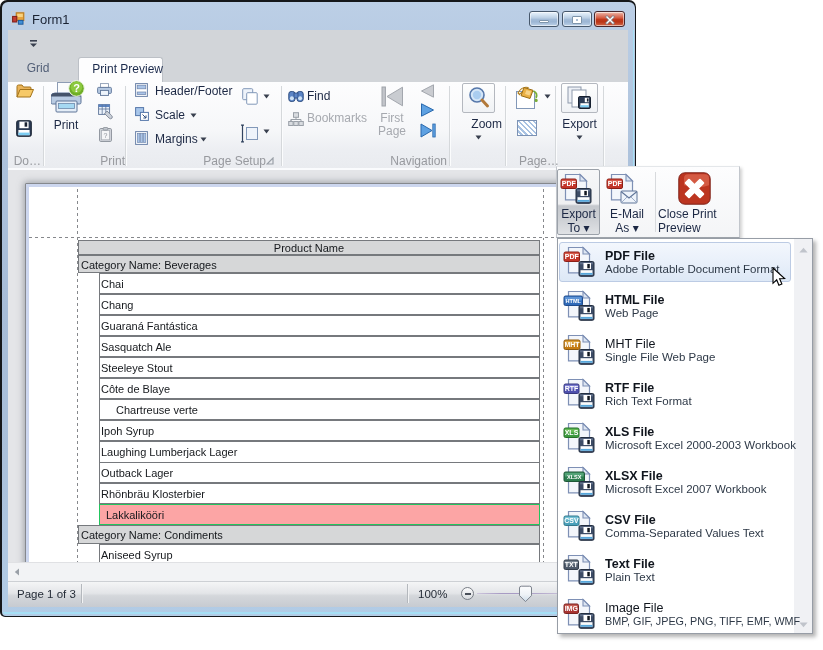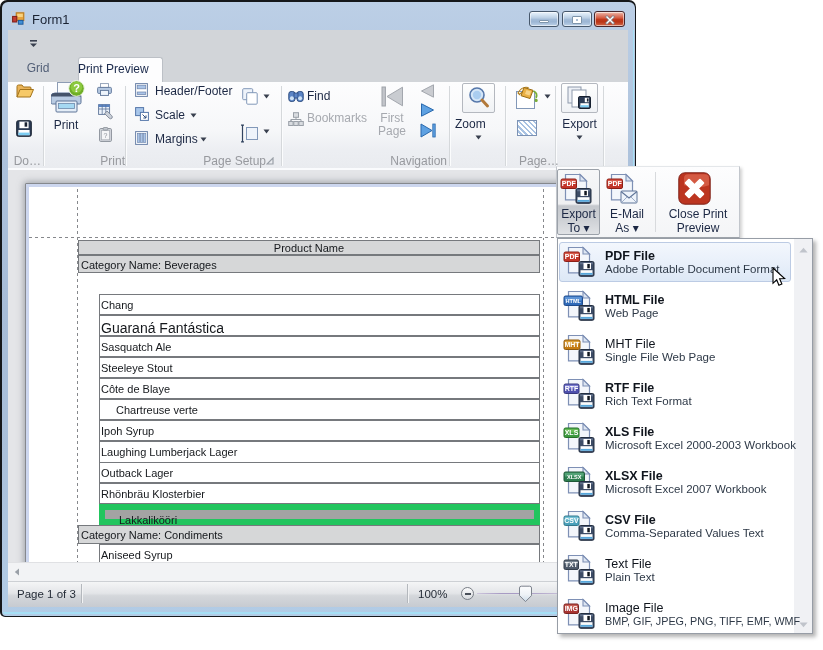--- a/index.html
+++ b/index.html
@@ -42,21 +42,21 @@
     </svg>
 </div>
 
 <div class="a" style="left:8px;top:30px;width:620px;height:52px;background:#d2d5d9"></div>
 <svg class="a" style="left:29px;top:40px" width="10" height="8" viewBox="0 0 10 8">
  <rect x="1" y="0" width="7" height="1.6" fill="#39404f"></rect>
  <path d="M1 3.4 h7 L4.5 7 Z" fill="#39404f"></path>
 </svg>
 <div class="a" style="left:17px;top:61px;width:42px;font-size:12px;color:#515e76;text-align:center">Grid</div>
 <div class="a" style="left:78px;top:57px;width:85px;height:25px;background:#fdfdfe;border:1px solid #bcc0c6;border-bottom:none;border-radius:3px 3px 0 0"></div>
-<div class="a" style="left:78px;top:62px;width:85px;font-size:12px;color:#1b2a4c;text-align:left">Print Preview</div>
+<div class="a" style="left:78px;top:62px;width:85px;font-size:12px;color:#1b2a4c;text-align:right">Print Preview</div>
 <div class="a" style="left:8px;top:82px;width:620px;height:88px;background:linear-gradient(180deg,#fdfdfe 0%,#f6f7f9 55%,#eceef2 78%,#e9ebef 100%)"></div>
 
 <div class="a" style="left:8px;top:168px;width:620px;height:2px;background:#fafbfd"></div>
 <div class="sep" style="left:43px"></div>
 <div class="sep" style="left:125px"></div>
 <div class="sep" style="left:281px"></div>
 <div class="sep" style="left:449px"></div>
 <div class="sep" style="left:505px"></div>
 <div class="sep" style="left:555px"></div>
 <div class="sep" style="left:603px"></div>
@@ -191,21 +191,21 @@
  <path d="M1 1 V14 L12 7.5 Z" fill="#5ea1e2" stroke="#2a69ad"></path>
  <rect x="12.8" y="1" width="2.4" height="13" fill="#5ea1e2" stroke="#2a69ad" stroke-width=".8"></rect>
 </svg>
 
 <div class="a" style="left:462px;top:83px;width:33px;height:30px;border:1px solid #b4b8bf;border-radius:2px;background:linear-gradient(180deg,#fefefe,#f0f2f5)"></div>
 <svg class="a" style="left:468px;top:86px" width="22" height="24" viewBox="0 0 22 24">
  <circle cx="9" cy="9" r="7" fill="#d4e6f8" stroke="#5577aa" stroke-width="1.6"></circle>
  <circle cx="9" cy="9" r="4.2" fill="#aacdf0" stroke="none"></circle>
  <path d="M14 14 L19.5 20" stroke="#b2793a" stroke-width="3" stroke-linecap="round"></path>
 </svg>
-<div class="a rtx" style="left:455px;top:117px;width:47px;text-align:left">Zoom</div>
+<div class="a rtx" style="left:455px;top:117px;width:47px;text-align:right">Zoom</div>
 <svg class="a" style="left:475px;top:135px" width="7" height="5" viewBox="0 0 7 5">
     <path d="M0.5 0.5 h6 L3.5 4.5 Z" fill="#39404f"></path>
   </svg>
 
 <svg class="a" style="left:514px;top:85px" width="26" height="25" viewBox="0 0 26 25">
  <rect x="2.5" y="6.5" width="18" height="17" fill="#fff" stroke="#8298b8"></rect>
  <path d="M4 8 q4 -7 10 -5.5 l-2 5 q-4.5 -1.2 -6.5 2 z" fill="none" stroke="#b2801f" stroke-width="1.2"></path>
  <path d="M10 2.5 l9 2.8 -3 8.2 -9 -2.8 z" fill="#eab045" stroke="#9a6c14" stroke-width="1"></path>
  <path d="M12.5 5 l4.5 1.4 -1.5 4.1 -4.5 -1.4 z" fill="#f7d388" stroke="none"></path>
  <path d="M19.5 6 q4.5 2 2.5 6.8" fill="none" stroke="#79ad35" stroke-width="1.8"></path>
@@ -234,31 +234,32 @@
 <div class="a" style="left:8px;top:170px;width:620px;height:392px;background:#e4e5e8;overflow:hidden">
 <div class="a" style="left:17px;top:13px;width:640px;height:400px;background:#fff;border:1px solid #85888d;box-shadow:0 0 7px 1px rgba(95,100,110,.55);border-radius:1px">
       <div class="a" style="left:0;top:0;right:0;height:3px;background:#ccd6ee"></div>
       <div class="a" style="left:0;top:0;bottom:0;width:3px;background:#ccd6ee"></div>
     </div>
 <div class="a" style="left:69px;top:19px;width:1px;height:373px;background:repeating-linear-gradient(180deg,#86888c 0 3px,#ffffff 3px 6px)"></div>
 <div class="a" style="left:535px;top:19px;width:1px;height:373px;background:repeating-linear-gradient(180deg,#86888c 0 3px,#ffffff 3px 6px)"></div>
 <div class="a" style="left:21px;top:67px;width:616px;height:1px;background:repeating-linear-gradient(90deg,#86888c 0 3px,#ffffff 3px 6px)"></div>
 <div class="a" style="left:70px;top:70px;width:462px;height:15px;background:#d6d7d8;border:1px solid #76797d;font-size:11px;color:#15181c;text-align:center;line-height:14px">Product Name</div>
 <div class="a" style="left:70px;top:85px;width:462px;height:18px;background:#d6d7d8;border:1px solid #76797d;font-size:11px;color:#15181c;padding:3px 0 0 2px">Category Name: Beverages</div>
+<div class="a" style="left:91px;top:103px;width:441px;height:21px;background:#fff;border:1px solid #76797d;font-size:11px;color:#15181c;padding:4px 0 0 1px">Chai</div>
 <div class="a" style="left:91px;top:124px;width:441px;height:21px;background:#fff;border:1px solid #76797d;font-size:11px;color:#15181c;padding:4px 0 0 1px">Chang</div>
-<div class="a" style="left:91px;top:145px;width:441px;height:21px;background:#fff;border:1px solid #76797d;font-size:14px;color:#15181c;padding:4px 0 0 1px">Guaraná Fantástica</div>
+<div class="a" style="left:91px;top:145px;width:441px;height:21px;background:#fff;border:1px solid #76797d;font-size:11px;color:#15181c;padding:4px 0 0 1px">Guaraná Fantástica</div>
 <div class="a" style="left:91px;top:166px;width:441px;height:21px;background:#fff;border:1px solid #76797d;font-size:11px;color:#15181c;padding:4px 0 0 1px">Sasquatch Ale</div>
 <div class="a" style="left:91px;top:187px;width:441px;height:21px;background:#fff;border:1px solid #76797d;font-size:11px;color:#15181c;padding:4px 0 0 1px">Steeleye Stout</div>
 <div class="a" style="left:91px;top:208px;width:441px;height:21px;background:#fff;border:1px solid #76797d;font-size:11px;color:#15181c;padding:4px 0 0 1px">Côte de Blaye</div>
 <div class="a" style="left:91px;top:229px;width:441px;height:21px;background:#fff;border:1px solid #76797d;font-size:11px;color:#15181c;padding:4px 0 0 16px">Chartreuse verte</div>
 <div class="a" style="left:91px;top:250px;width:441px;height:21px;background:#fff;border:1px solid #76797d;font-size:11px;color:#15181c;padding:4px 0 0 1px">Ipoh Syrup</div>
 <div class="a" style="left:91px;top:271px;width:441px;height:29px;background:#fff;border:1px solid #76797d;font-size:11px;color:#15181c;padding:4px 0 0 1px">Laughing Lumberjack Lager</div>
 <div class="a" style="left:91px;top:292px;width:441px;height:21px;background:#fff;border:1px solid #76797d;font-size:11px;color:#15181c;padding:4px 0 0 1px">Outback Lager</div>
 <div class="a" style="left:91px;top:313px;width:441px;height:21px;background:#fff;border:1px solid #76797d;font-size:11px;color:#15181c;padding:4px 0 0 1px">Rhönbräu Klosterbier</div>
-<div class="a" style="left:91px;top:334px;width:441px;height:21px;background:#a3a3a3;border:6px solid #22c55e;font-size:11px;color:#15181c;padding:4px 0 0 14px">Lakkalikööri</div>
+<div class="a" style="left:91px;top:334px;width:441px;height:21px;background:#fca5a5;border:1px solid #22c55e;font-size:11px;color:#15181c;padding:4px 0 0 6px">Lakkalikööri</div>
 <div class="a" style="left:70px;top:355px;width:462px;height:19px;background:#d6d7d8;border:1px solid #76797d;font-size:11px;color:#15181c;padding:3px 0 0 2px">Category Name: Condiments</div>
 <div class="a" style="left:91px;top:374px;width:441px;height:21px;background:#fff;border:1px solid #76797d;font-size:11px;color:#15181c;padding:4px 0 0 1px">Aniseed Syrup</div>
 </div>
 
 <div class="a" style="left:8px;top:562px;width:620px;height:19px;background:#f2f3f5;border-top:1px solid #e0e1e4"></div>
 <svg class="a" style="left:14px;top:568px" width="6" height="8" viewBox="0 0 6 8">
     <path d="M5 0.5 V7.5 L0.8 4 Z" fill="#9aa0a8"></path>
   </svg>
 <div class="a" style="left:8px;top:581px;width:620px;height:26px;
  background:linear-gradient(180deg,#f4f5f6 0%,#e3e5e8 45%,#d4d7db 55%,#c7cbd1 100%);
@@ -330,21 +331,21 @@
 <svg class="a" style="left:678px;top:172px" width="33" height="33" viewBox="0 0 33 33">
  <rect x="0.8" y="0.8" width="31.4" height="31.4" rx="6" fill="#bc3520" stroke="#7e2017"></rect>
  <path d="M6 2.2 h21 a4 4 0 0 1 4 4 v7 q-10 4 -25 0 v-7 a4 4 0 0 1 4 -4 z" fill="#d8604a" opacity=".85"></path>
  <g transform="rotate(45 16.5 16.5)" fill="#fff">
   <rect x="5.4" y="13.2" width="22.2" height="6.6" rx="1"></rect>
   <rect x="13.2" y="5.4" width="6.6" height="22.2" rx="1"></rect>
  </g>
 </svg>
 <div class="a rtx" style="left:557px;top:207px;width:43px;text-align:center;line-height:14px">Export<br>To&nbsp;▾</div>
 <div class="a rtx" style="left:602px;top:207px;width:50px;text-align:center;line-height:14px">E-Mail<br>As&nbsp;▾</div>
-<div class="a rtx" style="left:658px;top:207px;width:80px;text-align:center;line-height:14px">Close Print<br>Preview</div>
+<div class="a rtx" style="left:658px;top:207px;width:80px;text-align:left;line-height:14px">Close Print<br>Preview</div>
 
 <div class="a" style="left:557px;top:238px;width:256px;height:396px;background:#fff;border:1px solid #979da6;
  box-shadow:3px 3px 4px rgba(0,0,0,.3)"></div>
 <div class="a" style="left:794px;top:239px;width:18px;height:394px;background:#f0f1f4"></div>
 <svg class="a" style="left:799px;top:247px;z-index:5" width="9" height="6" viewBox="0 0 9 6">
     <path d="M4.5 0.8 L8.6 5.4 H0.4 Z" fill="#c0c4cb"></path>
   </svg>
 <svg class="a" style="left:799px;top:622px;z-index:5" width="9" height="6" viewBox="0 0 9 6">
     <path d="M4.5 5.2 L8.6 0.6 H0.4 Z" fill="#c0c4cb"></path>
   </svg>
@@ -422,21 +423,21 @@
 <div class="a" style="left:605px;top:512.5px;font-size:12.5px;font-weight:bold;color:#10151d">CSV File</div>
 <div class="a" style="left:605px;top:527px;font-size:11.5px;color:#2e3947">Comma-Separated Values Text</div>
 <svg class="a" style="left:560px;top:552px" width="38" height="36" viewBox="0 0 38 36">
     <use href="#pg"></use>
     <rect x="4.0" y="8.0" width="14.5" height="9.5" rx="1.5" fill="#4e5a6b" stroke="#333d4a"></rect>
     <rect x="4.8" y="8.7" width="12.9" height="4" rx="1" fill="#76828f"></rect>
     <rect x="4.8" y="12.7" width="12.9" height="4" rx="1" fill="#4e5a6b"></rect>
     <text x="11.25" y="15.3" font-size="7" font-weight="bold" fill="#fff" text-anchor="middle" font-family="Liberation Sans">TXT</text>
     <use href="#flp"></use>
   </svg>
-<div class="a" style="left:605px;top:556.5px;font-size:12.5px;font-weight:normal;color:#10151d">Text File</div>
+<div class="a" style="left:605px;top:556.5px;font-size:12.5px;font-weight:bold;color:#10151d">Text File</div>
 <div class="a" style="left:605px;top:571px;font-size:11.5px;color:#2e3947">Plain Text</div>
 <svg class="a" style="left:560px;top:596px" width="38" height="36" viewBox="0 0 38 36">
     <use href="#pg"></use>
     <rect x="4.0" y="8.0" width="14.5" height="9.5" rx="1.5" fill="#a93432" stroke="#7a2321"></rect>
     <rect x="4.8" y="8.7" width="12.9" height="4" rx="1" fill="#c75f55"></rect>
     <rect x="4.8" y="12.7" width="12.9" height="4" rx="1" fill="#a93432"></rect>
     <text x="11.25" y="15.3" font-size="7" font-weight="bold" fill="#fff" text-anchor="middle" font-family="Liberation Sans">IMG</text>
     <use href="#flp"></use>
   </svg>
 <div class="a" style="left:605px;top:600.5px;font-size:12.5px;font-weight:normal;color:#10151d">Image File</div>

